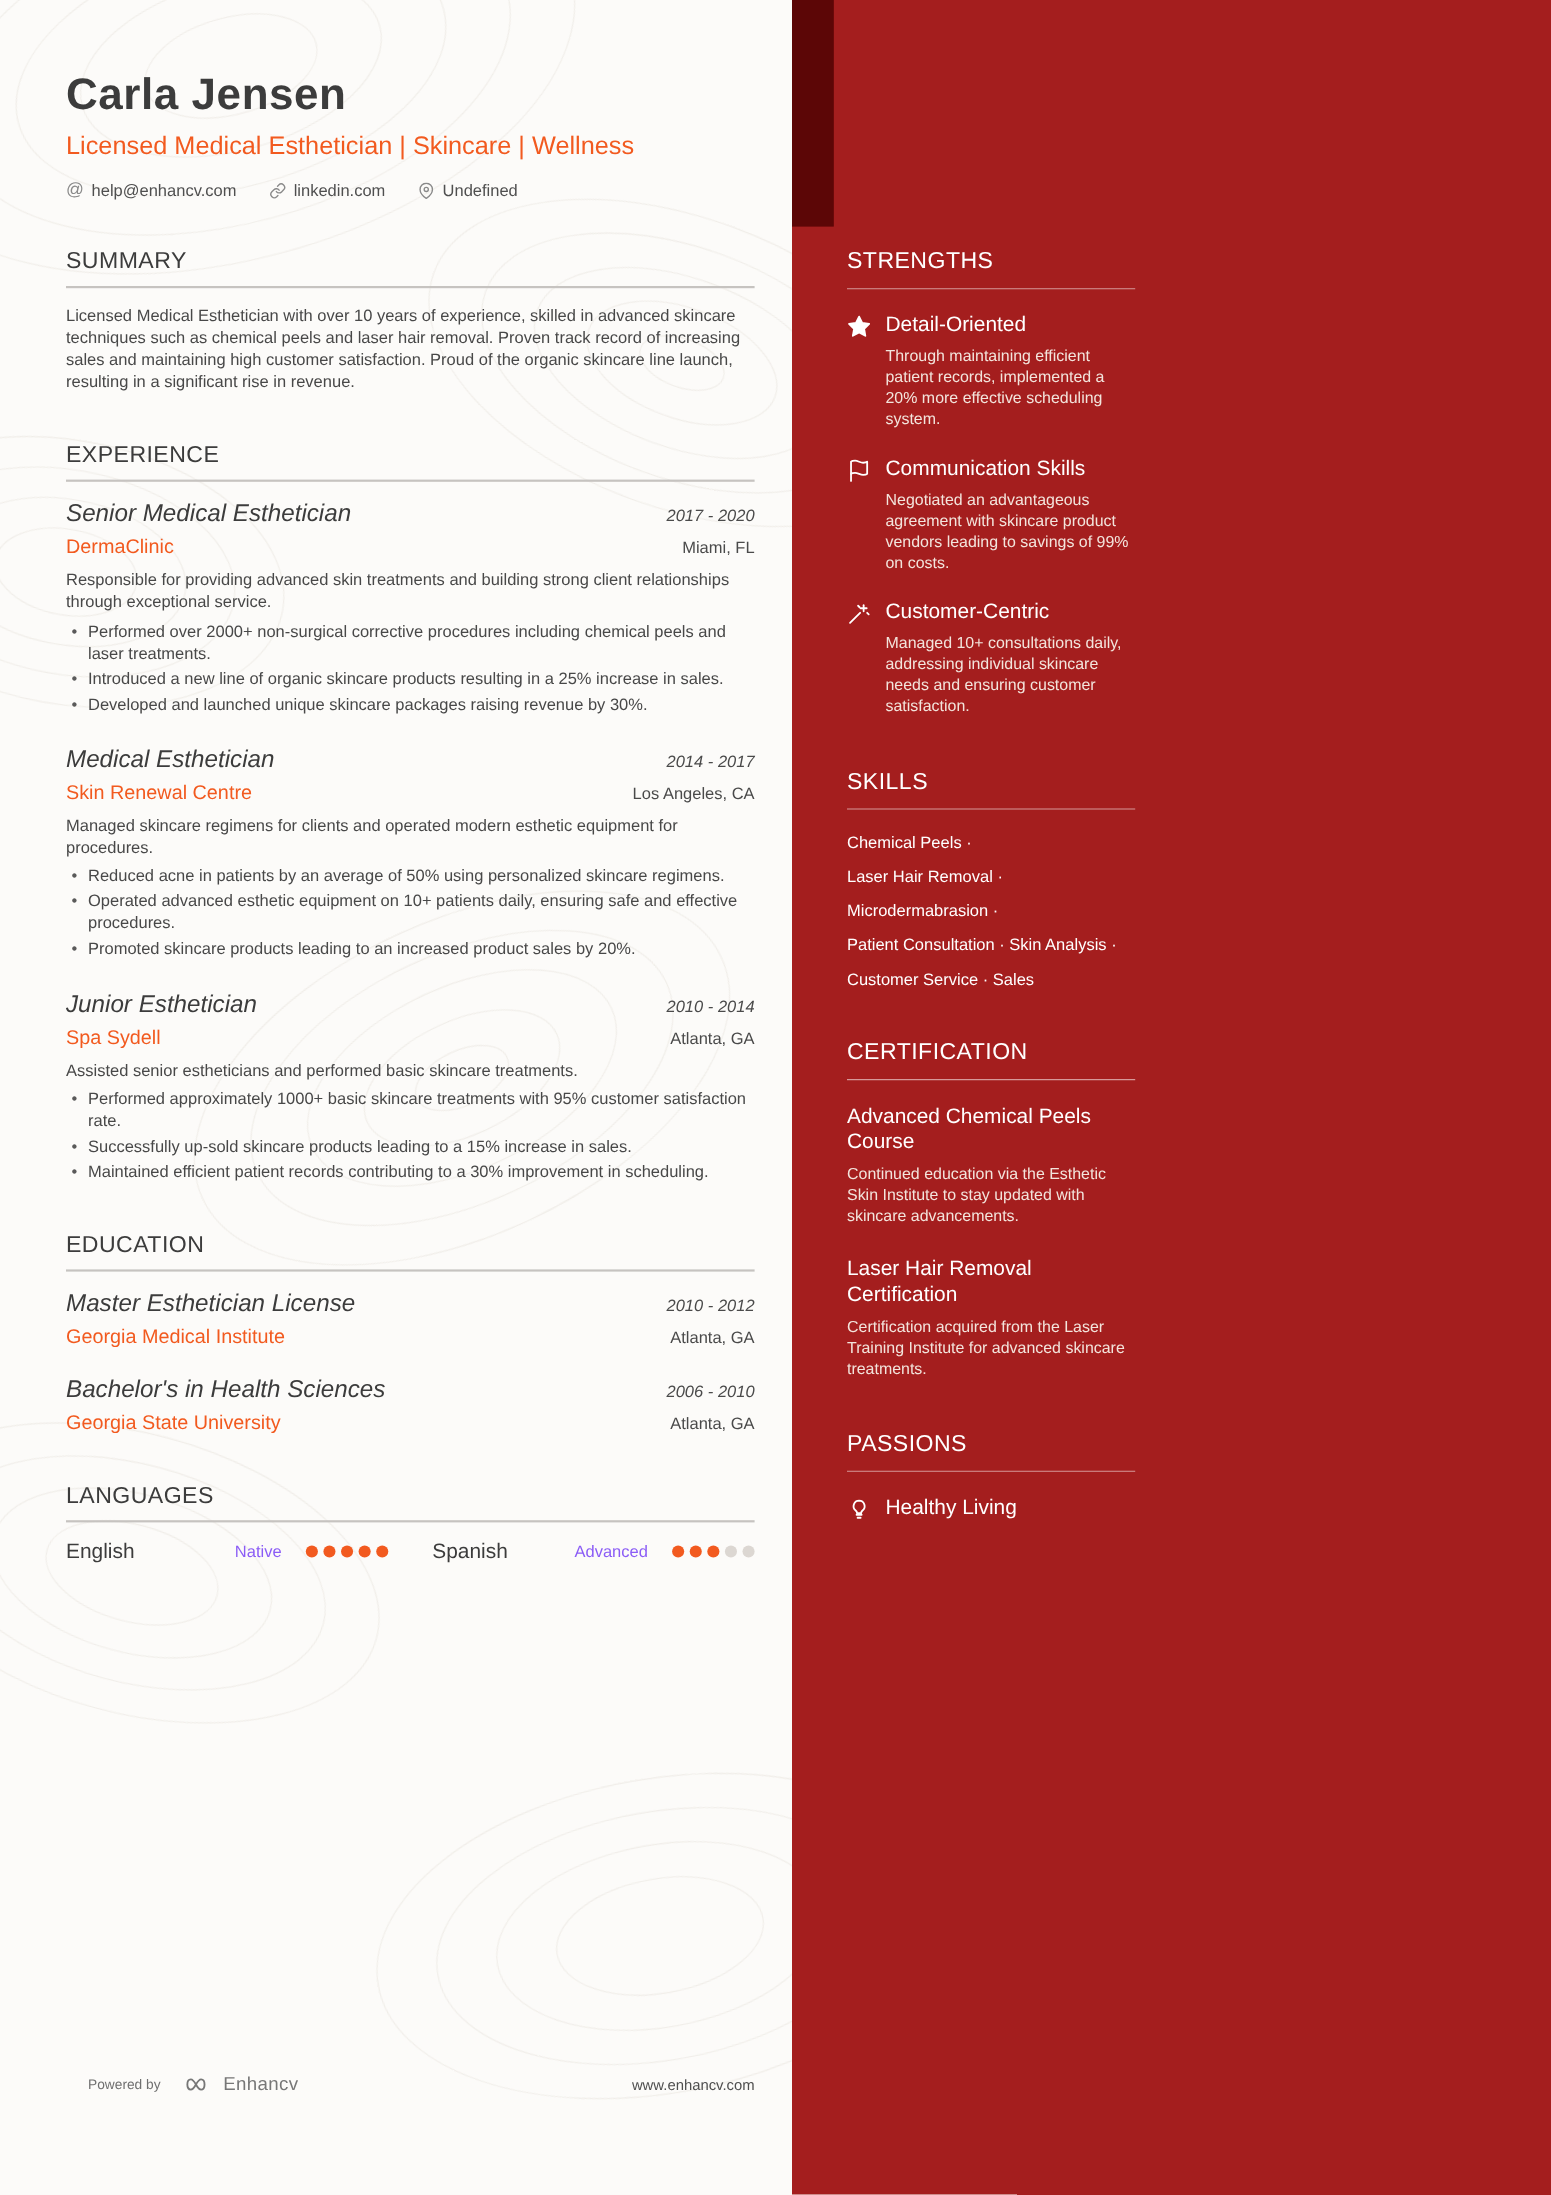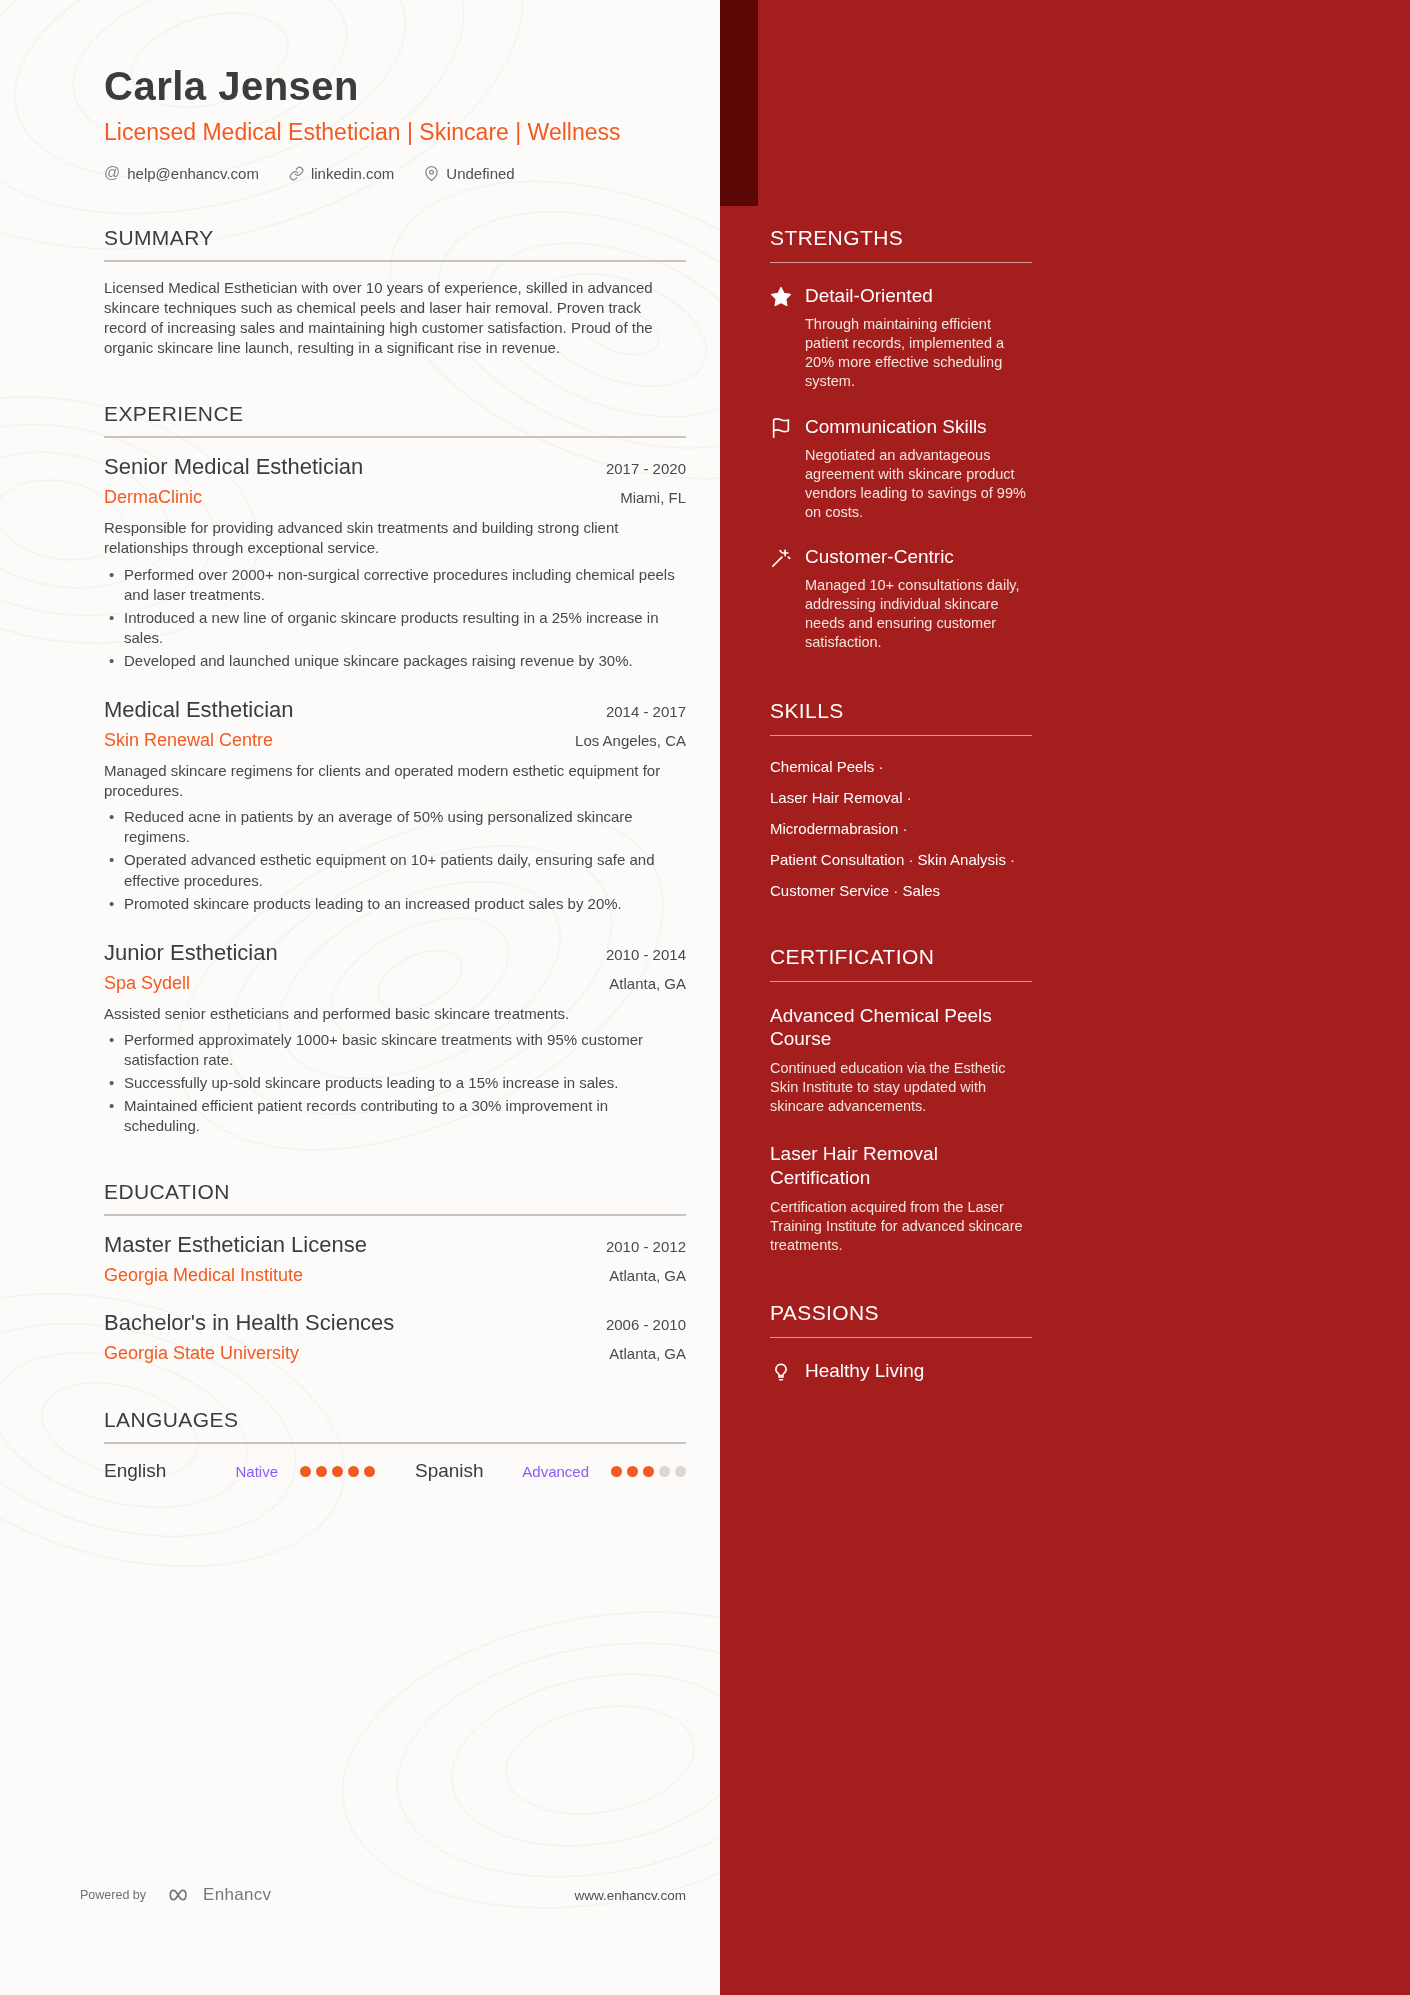--- a/index.html
+++ b/index.html
@@ -10,39 +10,39 @@
     --body-text:#484848;
     --muted-text:#6E6E6E;
     --sidebar-text-soft:#F3E4DC;
     --dot-empty:#DCD7D2;
     --rule-gray:#C6C3C0;
   }
   *{box-sizing:border-box;}
   body{margin:0;font-family:"Liberation Sans",sans-serif;background:#ffffff;}
   .page{width:1410px;height:1995px;position:relative;display:flex;background:#FCFBF9;overflow:hidden;}
   .contours{position:absolute;left:0;top:0;pointer-events:none;z-index:0;}
-  .main{position:relative;width:720px;height:100%;padding:64px 34px 0 104px;z-index:1;}
+  .main{position:relative;width:720px;height:100%;padding:64px 34px 0 60px;z-index:1;}
   .sidebar{position:relative;width:690px;height:100%;background:var(--sidebar-bg);padding:226px 0 16px 50px;color:#fff;z-index:1;}
   .side-accent{position:absolute;left:0;top:0;width:38px;height:206px;background:var(--sidebar-dark);}
   .side-inner{width:262px;}
 
   h1.name{font-size:40px;font-weight:700;color:var(--heading-text);letter-spacing:.5px;margin:0;}
   .job-title{font-size:23px;color:var(--accent);margin-top:10px;}
   .contacts{display:flex;align-items:center;gap:30px;margin-top:18px;font-size:15px;color:#4f4f4f;}
   .contact{display:flex;align-items:center;gap:7px;}
   .contact .at{color:#8a8a8a;font-size:16px;}
   .contact svg{stroke:#8a8a8a;fill:none;stroke-width:2;stroke-linecap:round;stroke-linejoin:round;}
 
   .section{margin-top:44px;}
   .sec-heading{font-size:21px;color:var(--heading-text);letter-spacing:.4px;padding-bottom:10px;border-bottom:2px solid var(--rule-gray);margin:0 0 16px 0;font-weight:400;}
   .body-text{font-size:15px;line-height:1.34;color:var(--body-text);}
 
   .entry{margin-bottom:26px;}
   .entry:last-child{margin-bottom:0;}
-  .entry-head{display:flex;justify-content:space-between;align-items:baseline;}
+  .entry-head{display:flex;justify-content:space-between;align-items:baseline;font-style:italic;}
   .entry-title{font-size:22px;color:var(--heading-text);}
   .entry-dates{font-size:15px;color:#4a4a4a;white-space:nowrap;}
   .entry-sub{display:flex;justify-content:space-between;align-items:baseline;margin-top:7px;}
   .entry-company{font-size:18px;color:var(--accent);}
   .entry-loc{font-size:15px;color:#4a4a4a;white-space:nowrap;}
   .entry-desc{margin-top:10px;}
   ul.bullets{list-style:none;margin:6px 0 0 0;padding:0 0 0 20px;}
   ul.bullets li{position:relative;font-size:15px;line-height:1.34;color:var(--body-text);margin-bottom:3px;}
   ul.bullets li::before{content:"\2022";position:absolute;left:-15px;color:#5a5a5a;}
 

